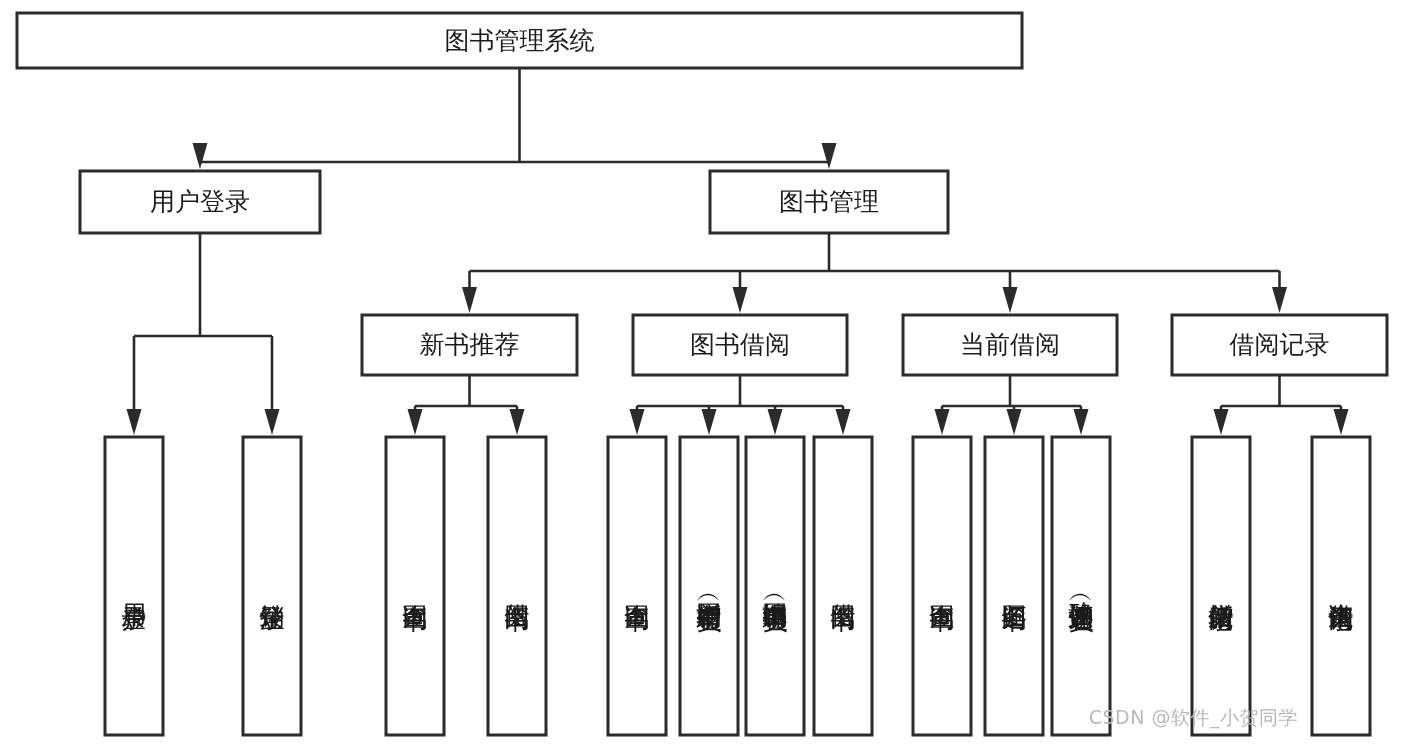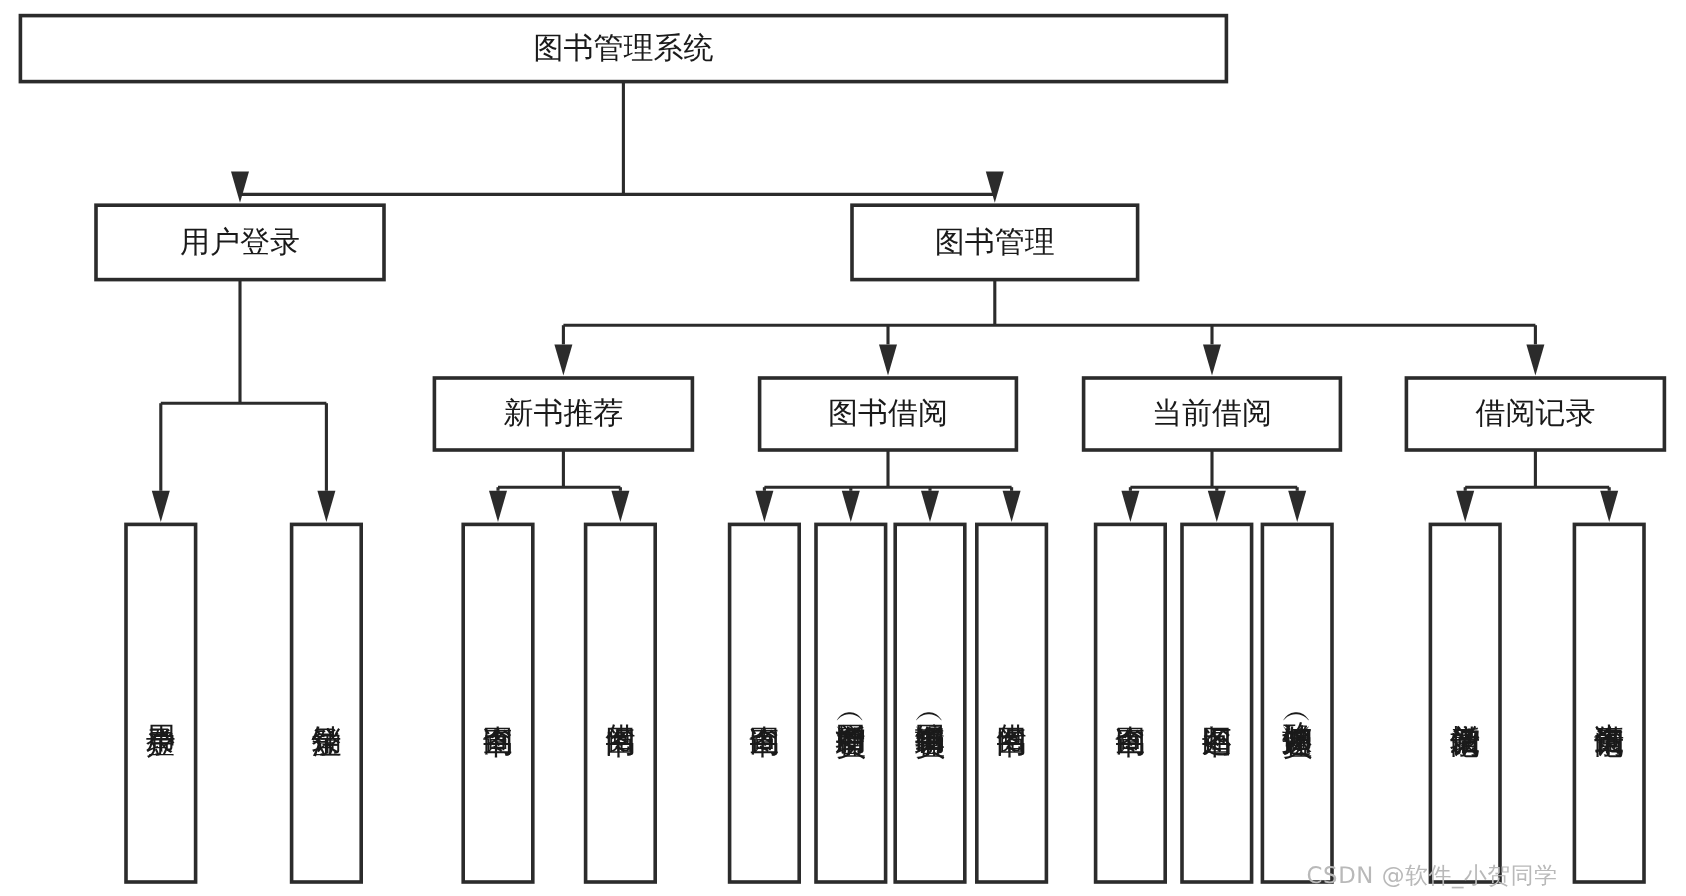--- a/index.html
+++ b/index.html
@@ -62,21 +62,21 @@
     display: flex;
     align-items: center;
     justify-content: center;
     text-align: center;
     white-space: nowrap;
     pointer-events: none;
   }
   .watermark {
     position: absolute;
     right: 8px;
-    bottom: 4px;
+    bottom: 16px;
     font-family: "DejaVu Sans", "Liberation Sans", sans-serif;
     font-size: 19px;
     color: #b9b9b9;
     letter-spacing: 0.5px;
     white-space: nowrap;
   }
 </style>
 </head>
 <body>
 

